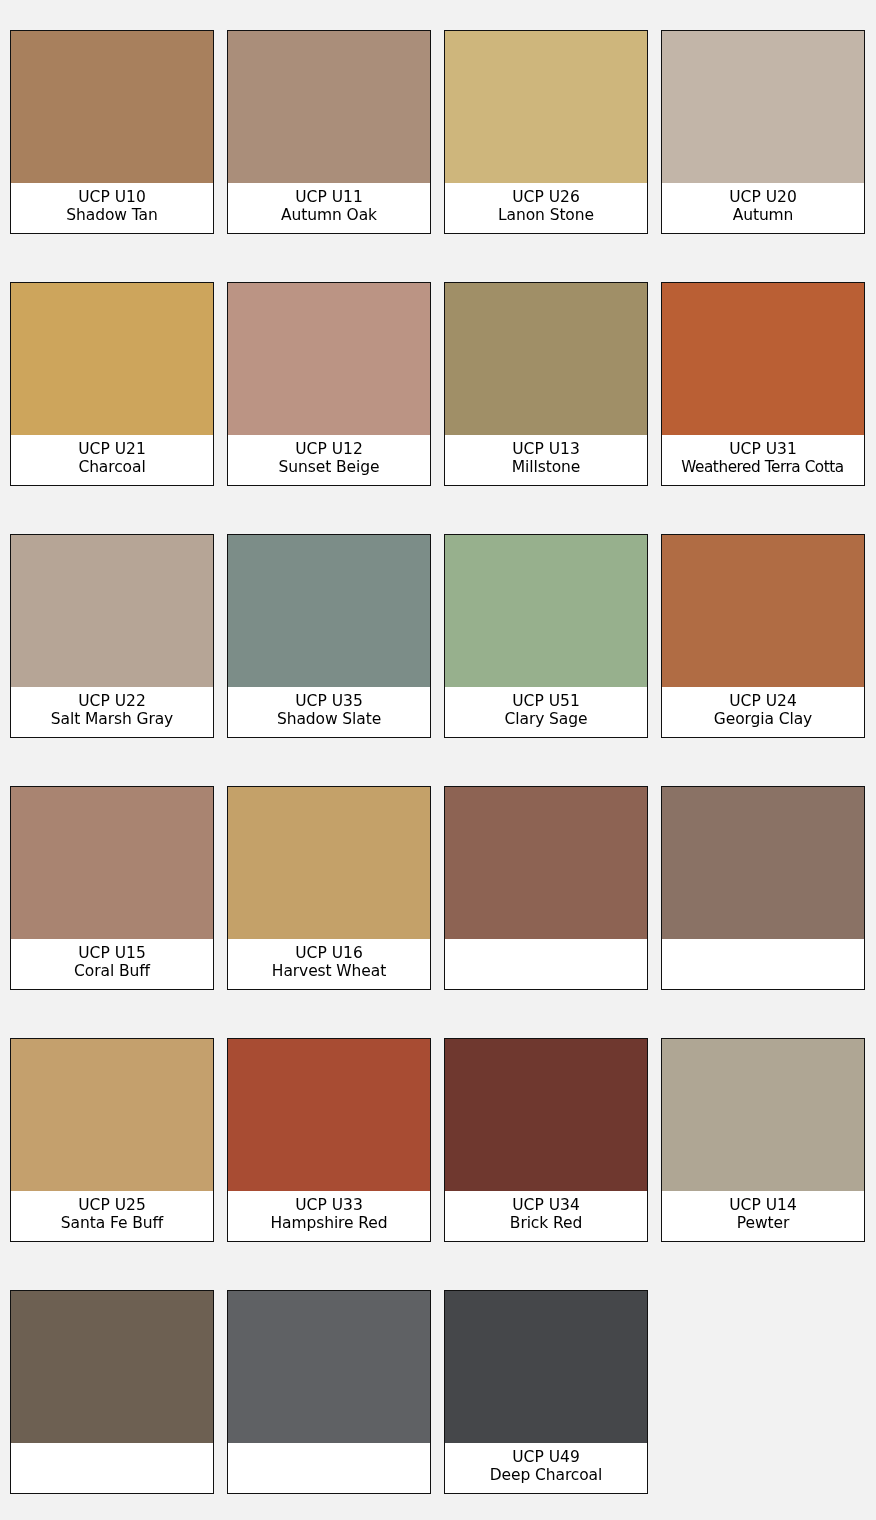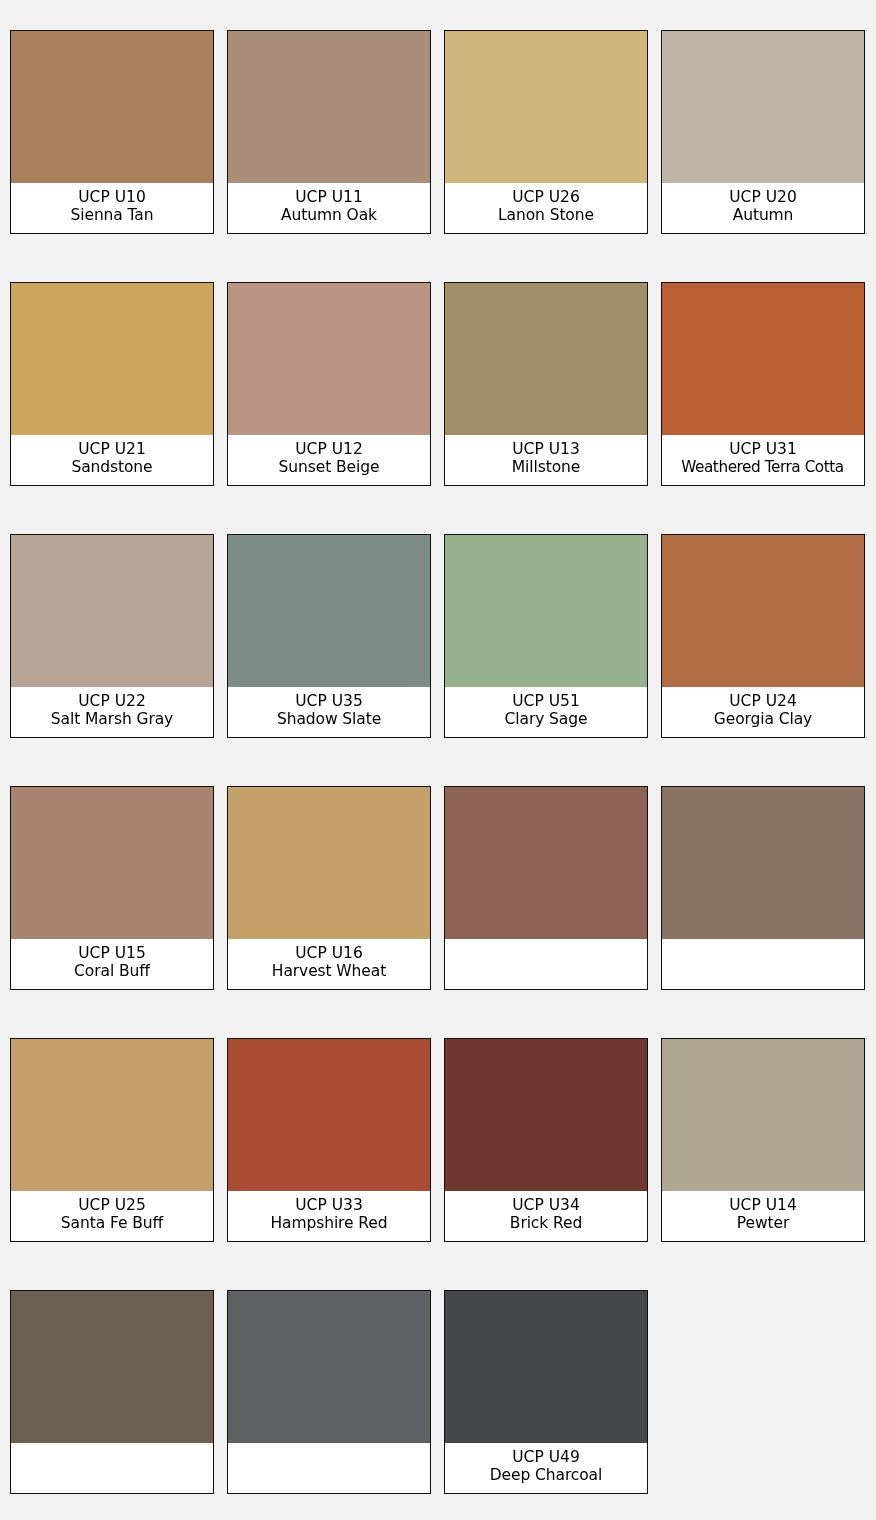--- a/index.html
+++ b/index.html
@@ -71,21 +71,21 @@
   }
 </style>
 </head>
 <body>
 
 <div id="swatch-grid">
     <div class="swatch-card">
       <div class="swatch-color" style="background-color: rgb(168, 128, 93);"></div>
       <div class="swatch-label">
         <div class="swatch-code">UCP U10</div>
-        <div class="swatch-name">Sienna Tan</div>
+        <div class="swatch-name">Shadow Tan</div>
       </div>
     </div>
     <div class="swatch-card">
       <div class="swatch-color" style="background-color: rgb(170, 142, 122);"></div>
       <div class="swatch-label">
         <div class="swatch-code">UCP U11</div>
         <div class="swatch-name">Autumn Oak</div>
       </div>
     </div>
     <div class="swatch-card">
@@ -99,21 +99,21 @@
       <div class="swatch-color" style="background-color: rgb(194, 181, 168);"></div>
       <div class="swatch-label">
         <div class="swatch-code">UCP U20</div>
         <div class="swatch-name">Autumn</div>
       </div>
     </div>
     <div class="swatch-card">
       <div class="swatch-color" style="background-color: rgb(205, 165, 92);"></div>
       <div class="swatch-label">
         <div class="swatch-code">UCP U21</div>
-        <div class="swatch-name">Sandstone</div>
+        <div class="swatch-name">Charcoal</div>
       </div>
     </div>
     <div class="swatch-card">
       <div class="swatch-color" style="background-color: rgb(187, 148, 132);"></div>
       <div class="swatch-label">
         <div class="swatch-code">UCP U12</div>
         <div class="swatch-name">Sunset Beige</div>
       </div>
     </div>
     <div class="swatch-card">

